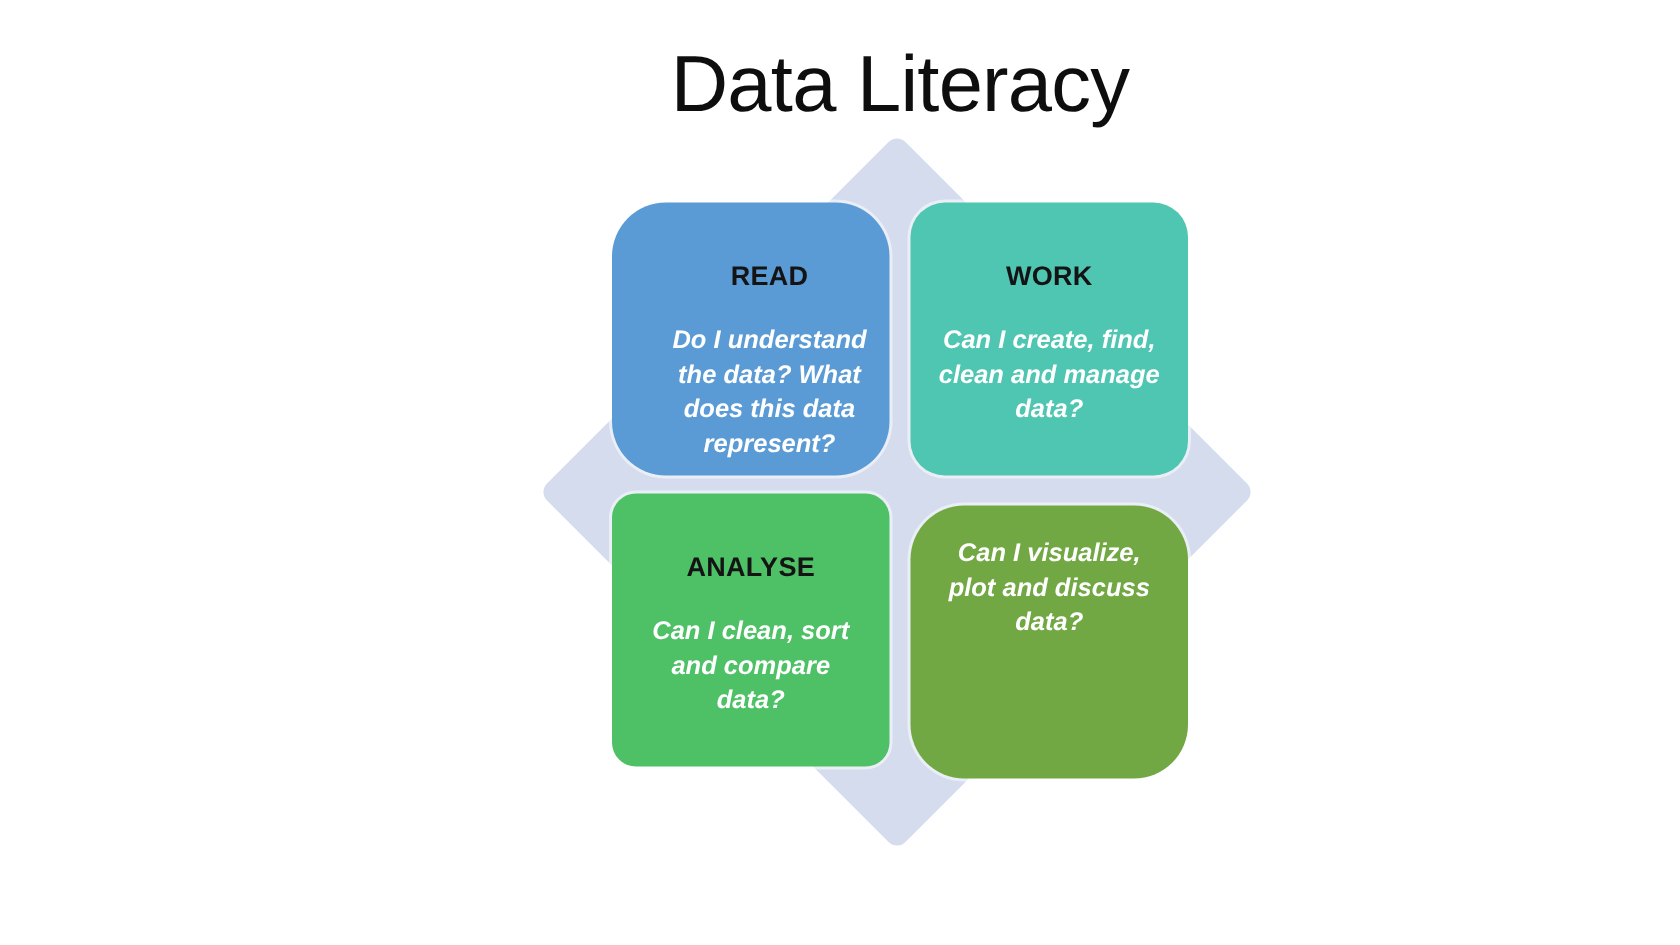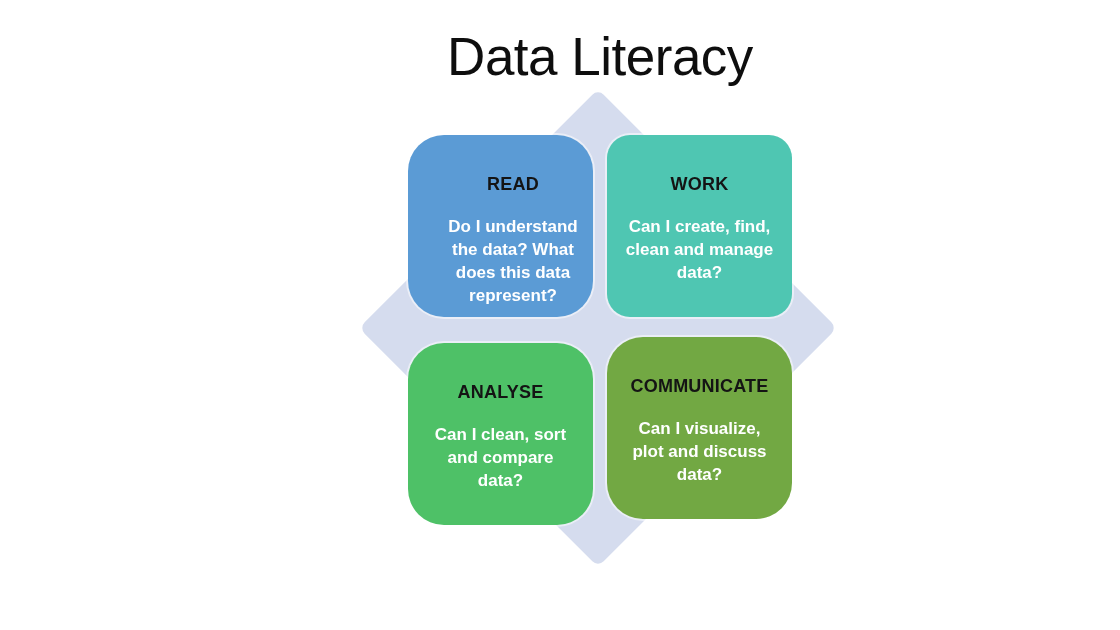--- a/index.html
+++ b/index.html
@@ -45,40 +45,41 @@
     width: 185px;
     height: 182px;
     border-radius: 36px;
     text-align: center;
     
     box-shadow: 0 0 0 2px rgba(255,255,255,0.5);
   }
 
   .quad-read        { left: 408px; top: 135px; padding-left: 25px; }
   .quad-work        { left: 607px; top: 135px; }
-  .quad-analyse     { left: 408px; top: 343px; }
+  .quad-analyse     { left: 408px; top: 329px; border-radius: 16px; }
   .quad-communicate { left: 607px; top: 337px; }
 
   .quad-label {
     padding-top: 38px;
     font-size: 18px;
     line-height: 22px;
     font-weight: 700;
     letter-spacing: 0.2px;
     color: #141414;
   }
 
   .quad-body {
     margin-top: 20px;
     padding: 0 6px;
     font-size: 17px;
     line-height: 23px;
     font-weight: 700;
     color: #ffffff;
     white-space: pre-line;
+    font-style: italic;
   }
 </style>
 </head>
 <body>
 
 <div class="slide">
 
   <h1 class="title">Data Literacy</h1>
 
   <div class="diamond" style="background: rgb(213, 220, 238);"></div>
@@ -99,19 +100,18 @@
   </div>
 
   <div class="quad quad-analyse" style="background: rgb(78, 193, 103);">
     <div class="quad-label">ANALYSE</div>
     <div class="quad-body">Can I clean, sort
 and compare
 data?</div>
   </div>
 
   <div class="quad quad-communicate" style="background: rgb(114, 168, 67);">
-    <div class="quad-label">COMMUNICATE</div>
     <div class="quad-body">Can I visualize,
 plot and discuss
 data?</div>
   </div>
 
 </div>
 
 </body></html>

